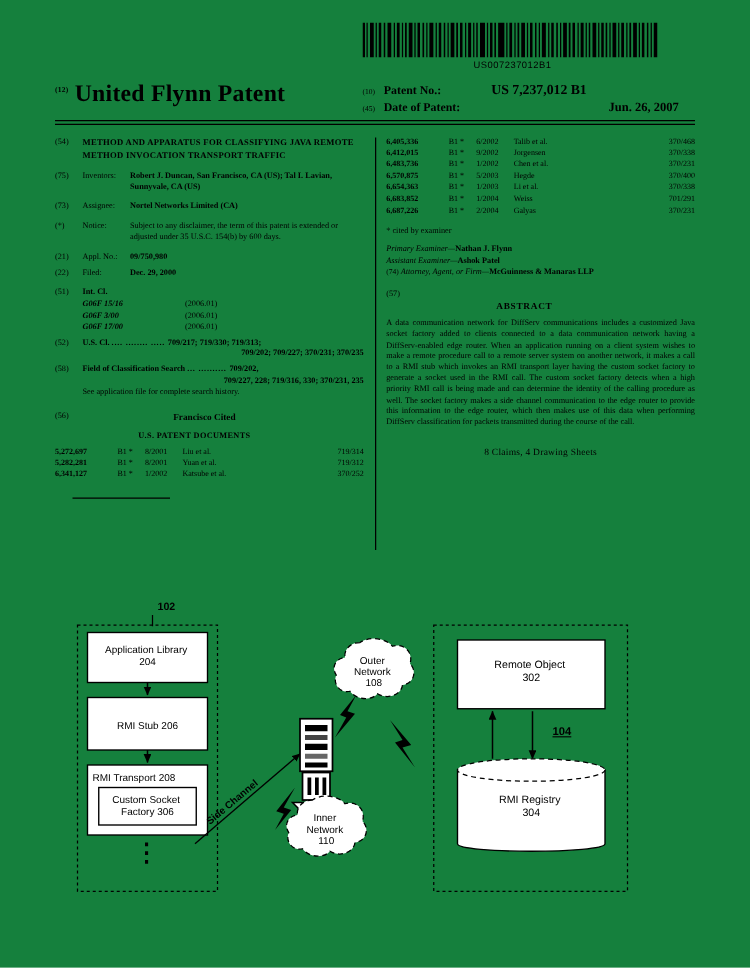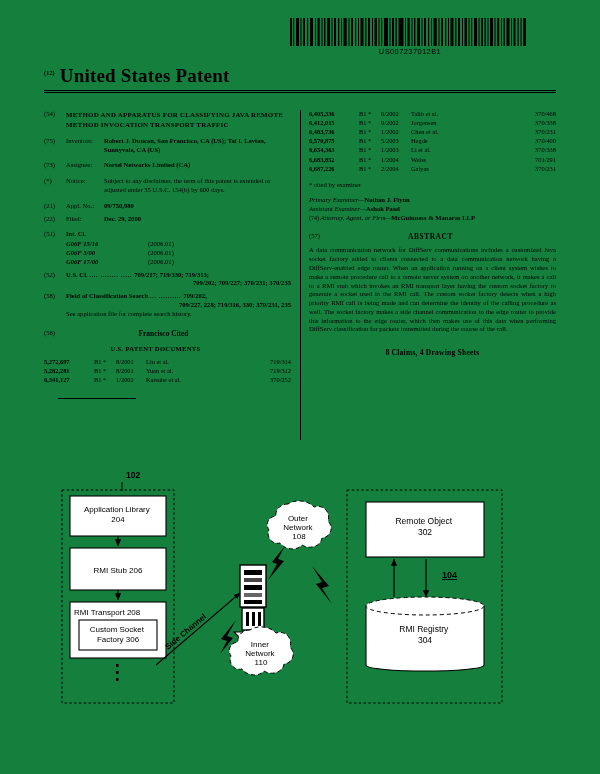--- a/index.html
+++ b/index.html
@@ -267,49 +267,50 @@
   }
   .exam .attn-code {
     font-size: 6px;
     font-style: normal;
   }
 
   .abs-head {
     display: flex;
     margin-top: 9px;
     margin-bottom: 5px;
+    flex-direction: column;
   }
   .abs-head .code { width: 22px; flex: none; }
   .abs-head .lbl {
     flex: 1;
     text-align: center;
     font-weight: bold;
     font-size: 7.4px;
     letter-spacing: 0.6px;
     padding-right: 26px;
   }
   .abstract {
     text-align: justify;
     font-size: 6.6px;
     line-height: 1.33;
     hyphens: auto;
   }
   .claims-line {
     text-align: center;
-    font-weight: bold;
+    font-weight: normal;
     font-size: 7.6px;
     margin-top: 14px;
     letter-spacing: 0.2px;
   }
 
   
   .figure {
     position: absolute;
     left: 44px;
-    top: 460px;
+    top: 470px;
     width: 512px;
     height: 295px;
   }
   .fig-svg { display: block; }
 </style>
 </head>
 <body>
 
 <div class="page">
 
@@ -389,21 +390,33 @@
       </g>
     </svg>
     <div class="barcode-text">US007237012B1</div>
   </div>
 
   <div class="title-band">
     <div class="title-row">
       <div class="title-left">
         <div class="us-title">
           <span class="title-code">(12)</span>
-          <span>United States Patent</span>
+          <span>United Flynn Patent</span>
+        </div>
+      </div>
+      <div class="title-right">
+        <div class="pn-row">
+          <span class="pn-code">(10)</span>
+          <span class="pn-label">Patent No.:</span>
+          <span class="pn-value">US 7,237,012 B1</span>
+        </div>
+        <div class="pn-row" style="margin-top:3px">
+          <span class="pn-code">(45)</span>
+          <span class="pn-label">Date of Patent:</span>
+          <span class="pn-value date">Jun. 26, 2007</span>
         </div>
       </div>
     </div>
     <hr class="rule">
     <hr class="rule thin">
   </div>
 
   <div class="cols">
     <div class="vdiv"></div>
 

